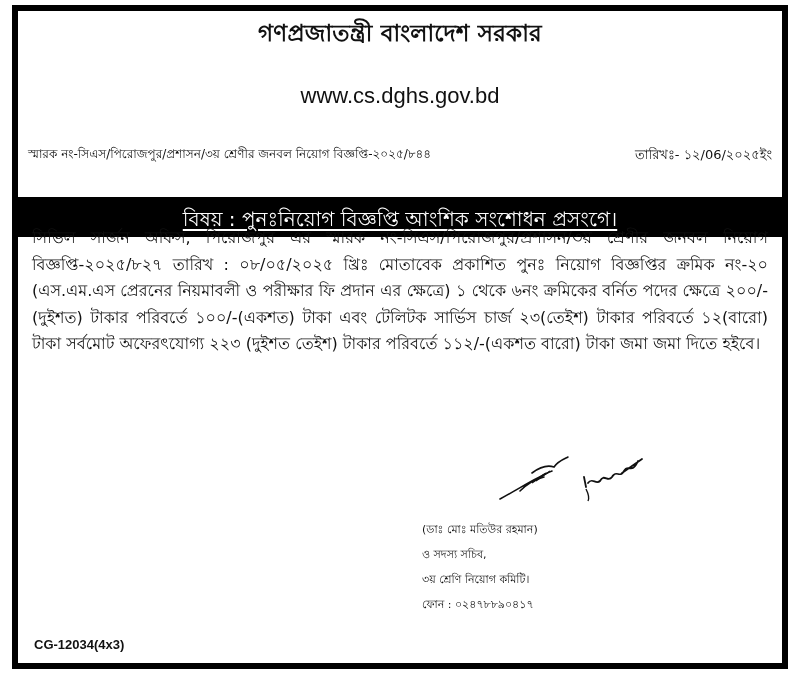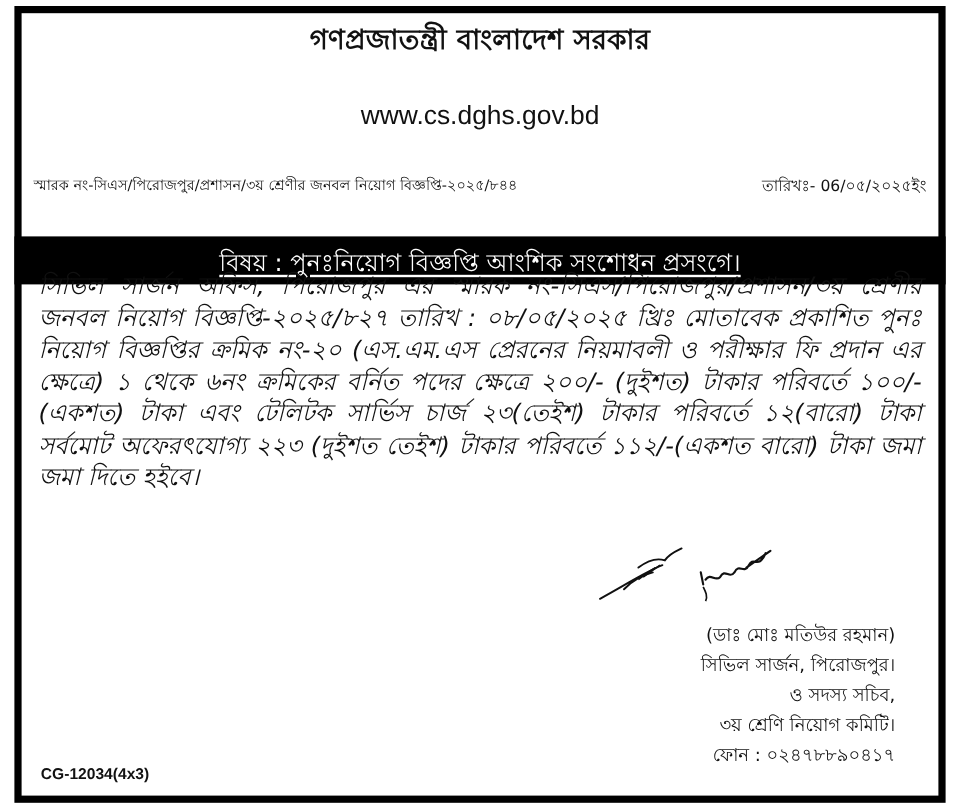--- a/index.html
+++ b/index.html
@@ -52,53 +52,52 @@
       font-size: 20px;
       text-decoration: underline;
       text-underline-offset: 3px;
     }
 
     .body-box {
       position: absolute; left: 0; top: 206px; width: 764px; height: 446px;
     }
     .paragraph {
       position: absolute; left: 14px; right: 14px; top: 8px;
-      font-size: 20px;
+      font-size: 16px;
       line-height: 26.5px;
       text-align: justify;
-      font-style: italic;
     }
 
     .signature {
       position: absolute; left: 474px; top: 236px; width: 170px; height: 52px;
     }
     .sign-block {
-      position: absolute; left: 428px; top: 300px; width: 300px;
-      text-align: right;
-      font-size: 15px;
+      position: absolute; left: 404px; top: 300px; width: 300px;
+      text-align: left;
+      font-size: 11px;
       line-height: 25px;
     }
     .print-code {
       position: absolute; left: 16px; top: 420px;
       font-family: "Liberation Sans", sans-serif;
       font-weight: bold;
       font-size: 13px;
     }
   </style>
 </head>
 <body>
 
 <div class="frame">
 
   <div class="header">
     <div class="gov-title">গণপ্রজাতন্ত্রী বাংলাদেশ সরকার</div>
     <div class="website">www.cs.dghs.gov.bd</div>
     <div class="memo-row">
       <span class="memo-number">স্মারক নং-সিএস/পিরোজপুর/প্রশাসন/৩য় শ্রেণীর জনবল নিয়োগ বিজ্ঞপ্তি-২০২৫/৮৪৪</span>
-      <span class="memo-date">তারিখঃ- 06/০৫/২০২৫ইং</span>
+      <span class="memo-date">তারিখঃ- ১২/06/২০২৫ইং</span>
     </div>
   </div>
 
   <div class="subject-bar">
     <span class="subject-text">বিষয় : পুনঃনিয়োগ বিজ্ঞপ্তি আংশিক সংশোধন প্রসংগে।</span>
   </div>
 
   <div class="body-box">
     <p class="paragraph">সিভিল সার্জন অফিস, পিরোজপুর এর স্মারক নং-সিএস/পিরোজপুর/প্রশাসন/৩য় শ্রেণীর জনবল নিয়োগ বিজ্ঞপ্তি-২০২৫/৮২৭ তারিখ : ০৮/০৫/২০২৫ খ্রিঃ মোতাবেক প্রকাশিত পুনঃ নিয়োগ বিজ্ঞপ্তির ক্রমিক নং-২০ (এস.এম.এস প্রেরনের নিয়মাবলী ও পরীক্ষার ফি প্রদান এর ক্ষেত্রে) ১ থেকে ৬নং ক্রমিকের বর্নিত পদের ক্ষেত্রে ২০০/- (দুইশত) টাকার পরিবর্তে ১০০/-(একশত) টাকা এবং টেলিটক সার্ভিস চার্জ ২৩(তেইশ) টাকার পরিবর্তে ১২(বারো) টাকা সর্বমোট অফেরৎযোগ্য ২২৩ (দুইশত তেইশ) টাকার পরিবর্তে ১১২/-(একশত বারো) টাকা জমা জমা দিতে হইবে।</p>
 
@@ -106,21 +105,20 @@
       <svg width="170" height="52" viewBox="0 0 170 52">
         <path d="M8 46 C30 34, 45 24, 60 18 M28 38 C36 30, 44 26, 52 24 M40 20 C48 14, 56 12, 62 14 C66 8, 72 6, 76 4" stroke="#111" stroke-width="1.6" fill="none" stroke-linecap="round"></path>
         <path d="M40 30 C46 26, 50 22, 54 20 M44 28 L58 18" stroke="#111" stroke-width="1.2" fill="none"></path>
         <path d="M92 24 L94 34 M96 30 C100 24, 104 32, 108 28 C112 20, 116 30, 120 24 C124 16, 128 26, 132 18 C136 10, 140 22, 146 8 M130 20 L150 6" stroke="#111" stroke-width="1.8" fill="none" stroke-linecap="round"></path>
         <path d="M94 36 C96 40, 98 44, 96 48" stroke="#111" stroke-width="1.4" fill="none"></path>
       </svg>
     </div>
 
     <div class="sign-block">
       <div>(ডাঃ মোঃ মতিউর রহমান)</div>
-      <div>সিভিল সার্জন, পিরোজপুর।</div>
       <div>ও  সদস্য সচিব,</div>
       <div>৩য় শ্রেণি নিয়োগ কমিটি।</div>
       <div>ফোন : ০২৪৭৮৮৯০৪১৭</div>
     </div>
 
     <div class="print-code">CG-12034(4x3)</div>
   </div>
 
 </div>
 

